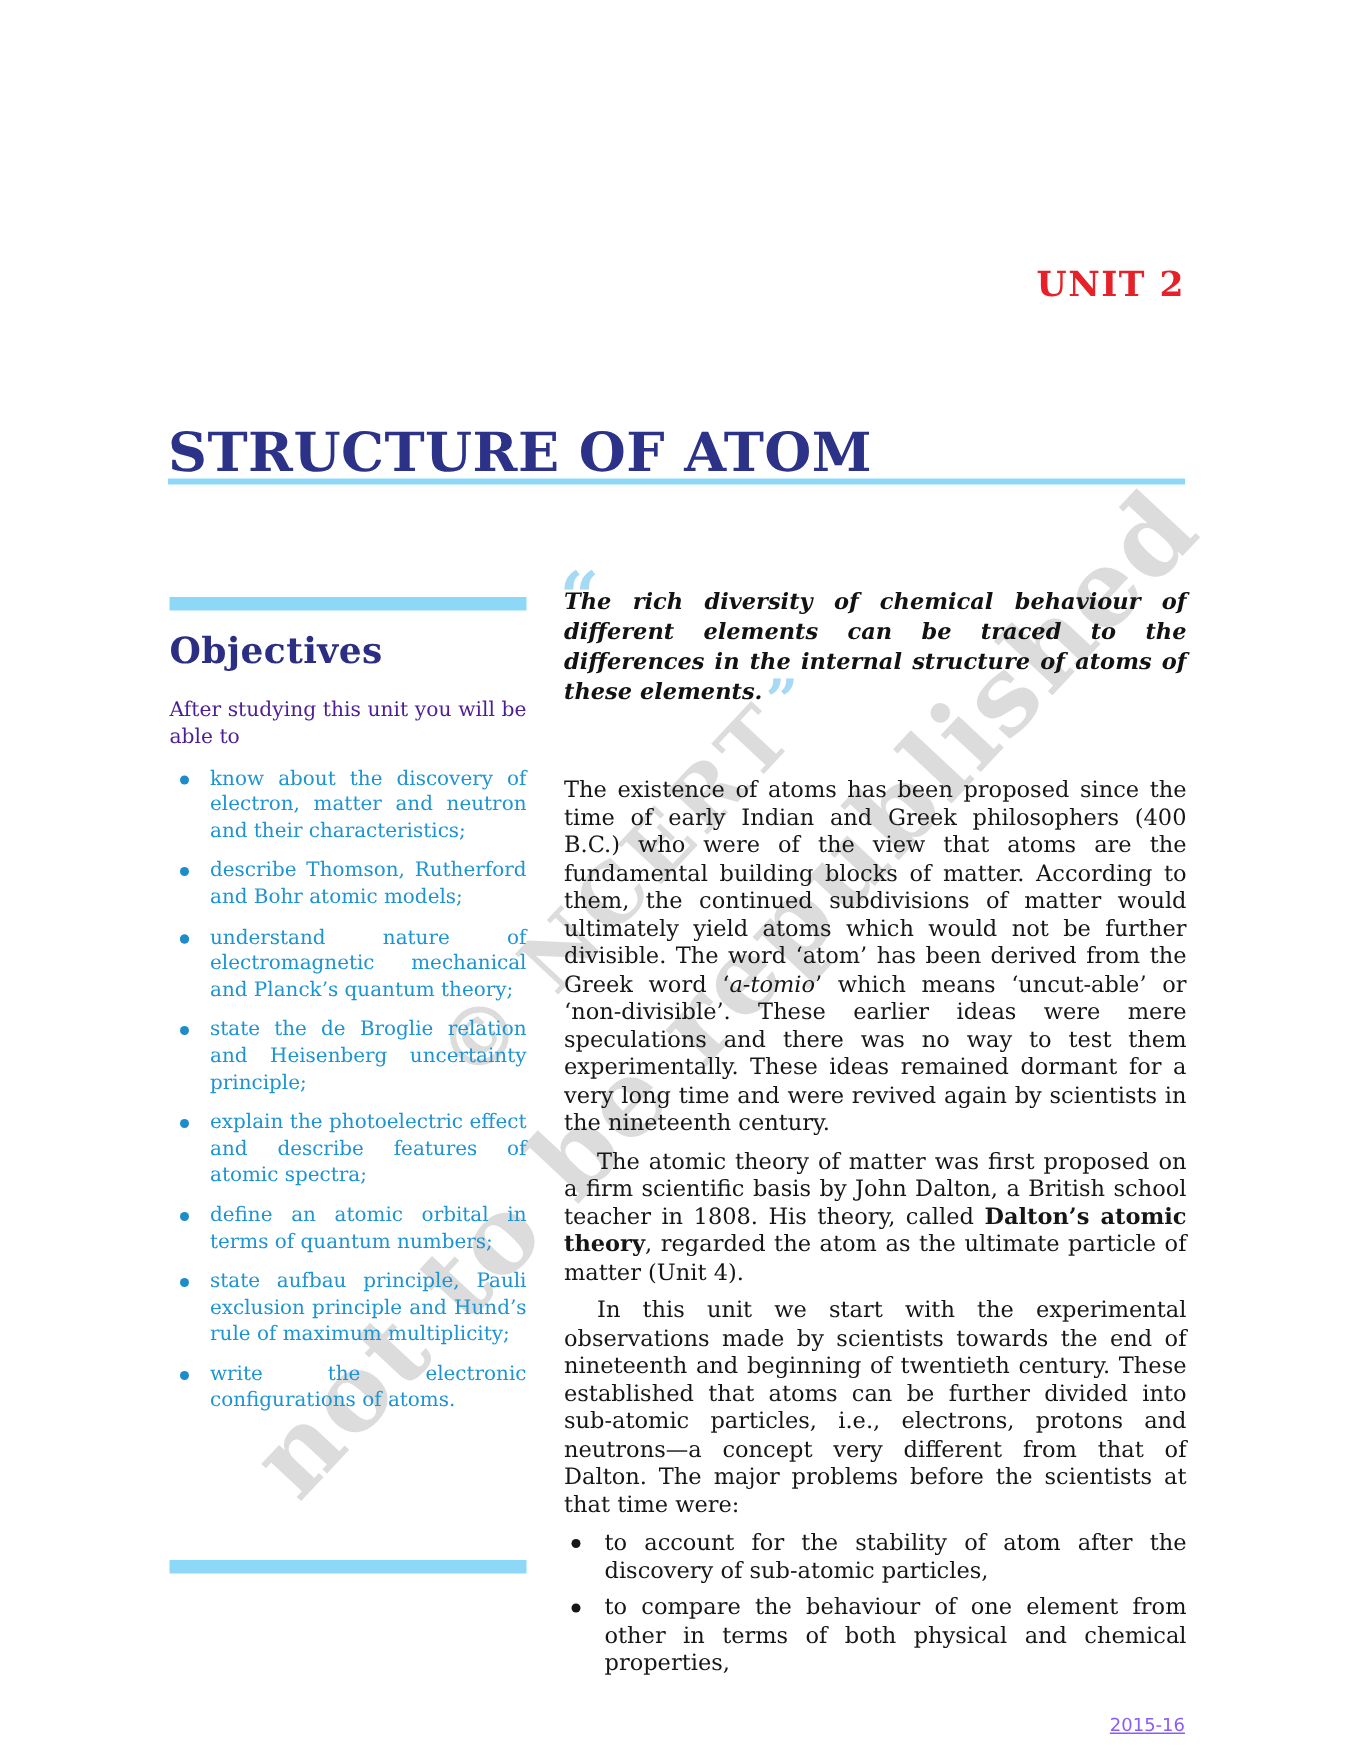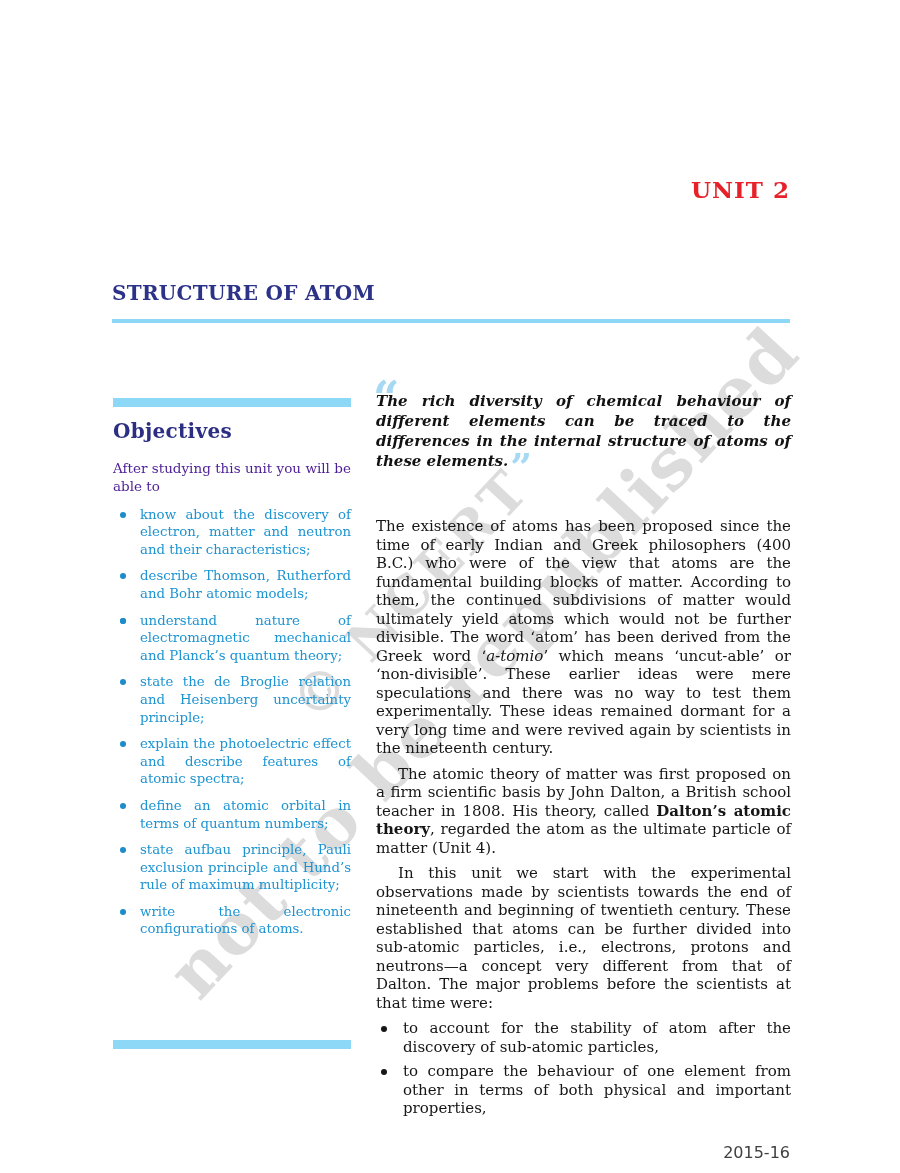--- a/index.html
+++ b/index.html
@@ -22,34 +22,34 @@
 
   .content { position:absolute; inset:0; z-index:1; }
 
   
   .unit-label {
     position:absolute; top:176px; right:110px;
     font-size:23px; font-weight:bold; color:#e62129; letter-spacing:1px;
   }
   .page-title {
     position:absolute; top:281px; left:112px;
-    font-size:20px; font-weight:bold; color:#2b3288; letter-spacing:0.3px;
+    font-size:36px; font-weight:bold; color:#2b3288; letter-spacing:0.3px;
     white-space:nowrap;
   }
   .title-rule {
     position:absolute; top:319px; left:112px; width:678px; height:4px;
     background:#8dd7f7;
   }
 
   
   .objectives { position:absolute; left:113px; top:398px; width:238px; }
   .obj-bar { height:9px; background:#8dd7f7; }
   .obj-bar-bottom { position:absolute; left:113px; top:1040px; width:238px; height:9px; background:#8dd7f7; }
   .obj-heading {
-    margin-top:12px; font-size:20px; font-weight:bold; color:#2b2e83;
+    margin-top:12px; font-size:24px; font-weight:bold; color:#2b2e83;
     letter-spacing:0.3px;
   }
   .obj-intro {
     margin-top:17px; color:#4c1d95; font-size:13.5px; line-height:17.8px;
     text-align:justify;
   }
   .obj-list { list-style:none; margin-top:10px; }
   .obj-list li {
     position:relative; padding-left:27px; margin-bottom:9px;
     color:#1d94d2; font-size:13.3px; line-height:17.6px; text-align:justify;
@@ -85,21 +85,21 @@
   .bd { font-weight:bold; }
   .main-list { list-style:none; margin-top:3px; }
   .main-list li {
     position:relative; padding-left:27px; margin-bottom:6px; text-align:justify;
   }
   .main-list .dot { background:#161616; top:7px; left:5px; }
 
   
   .footer {
     position:absolute; top:1143px; right:110px;
-    font-family:"DejaVu Sans", sans-serif; font-size:16px; color:#404040;
+    font-family:"DejaVu Sans", sans-serif; font-size:12px; color:#8b5cf6;text-decoration:underline;
   }
 </style>
 </head>
 <body>
 
 <div class="page">
 
   <div class="watermark">
     <div class="wm-line1">© NCERT</div>
     <div class="wm-line2">not to be republished</div>
@@ -136,20 +136,20 @@
 
     <main class="main-text">
       <p class="para"><span>The existence of atoms has been proposed since the time of early Indian and Greek philosophers (400 B.C.) who were of the view that atoms are the fundamental building blocks of matter. According to them, the continued subdivisions of matter would ultimately yield atoms which would not be further divisible. The word ‘atom’ has been derived from the Greek word ‘</span><span class="it">a-tomio</span><span>’ which means ‘uncut-able’ or ‘non-divisible’. These earlier ideas were mere speculations and there was no way to test them experimentally. These ideas remained dormant for a very long time and were revived again by scientists in the nineteenth century.</span></p>
 
       <p class="para indent"><span>The atomic theory of matter was first proposed on a firm scientific basis by John Dalton, a British school teacher in 1808. His theory, called </span><span class="bd">Dalton’s atomic theory</span><span>, regarded the atom as the ultimate particle of matter (Unit 4).</span></p>
 
       <p class="para indent"><span>In this unit we start with the experimental observations made by scientists towards the end of nineteenth and beginning of twentieth century. These established that atoms can be further divided into sub-atomic particles, i.e., electrons, protons and neutrons—a concept very different from that of Dalton. The major problems before the scientists at that time were:</span></p>
 
       <ul class="main-list">
         <li><span class="dot"></span><span>to account for the stability of atom after the discovery of sub-atomic particles,</span></li>
-        <li><span class="dot"></span><span>to compare the behaviour of one element from other in terms of both physical and important properties,</span></li>
+        <li><span class="dot"></span><span>to compare the behaviour of one element from other in terms of both physical and chemical properties,</span></li>
       </ul>
     </main>
 
     <div class="footer">2015-16</div>
 
   </div>
 </div>
 
 </body></html>

